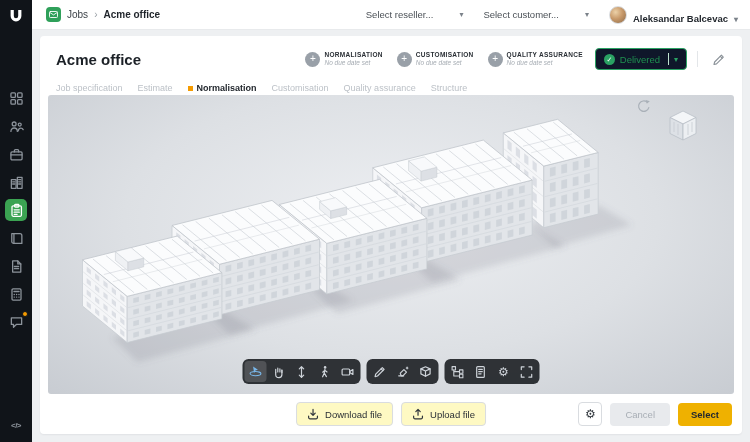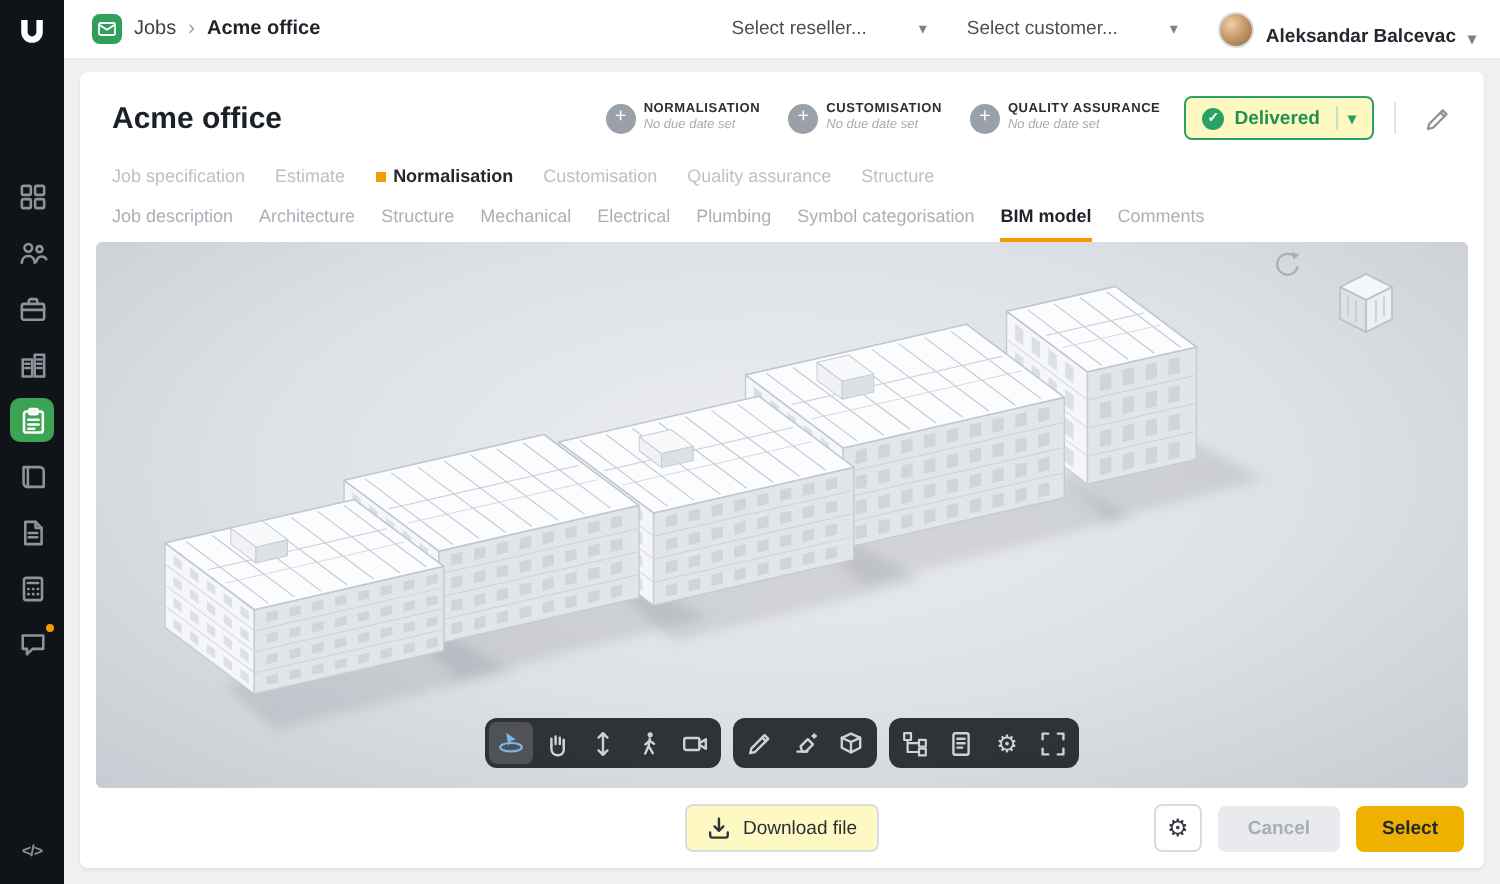--- a/index.html
+++ b/index.html
@@ -36,21 +36,21 @@
   .content{flex:1;background:#eef0f2;padding:6px 8px 8px;display:flex;min-height:0}
   .card{flex:1;background:#fff;border-radius:4px;box-shadow:0 1px 2px rgba(20,24,28,.06);display:flex;flex-direction:column;min-width:0}
   .card-head{display:flex;align-items:center;padding:12px 14px 8px 16px}
   .page-title{font-size:15px;font-weight:bold;color:#1c2127}
   .milestones{margin-left:auto;display:flex;gap:14px;align-items:center;margin-right:12px}
   .mst{display:flex;align-items:center;gap:4px;cursor:pointer}
   .mst-ic{width:15px;height:15px;border-radius:50%;background:#99a0a8;color:#fff;font-size:10px;line-height:14px;text-align:center;flex:0 0 15px}
   .mst-txt{display:flex;flex-direction:column;line-height:1.3}
   .mst-label{font-size:6.5px;font-weight:bold;color:#2a2f35;letter-spacing:.3px}
   .mst-note{font-size:6.5px;color:#a6acb3;font-style:italic}
-  .status-btn{display:flex;align-items:center;gap:5px;border:1px solid #2aa263;color:#1f9150;background:#fef9c3;border-radius:4px;padding:4px 8px;font-size:9.5px;font-weight:bold;cursor:pointer}
+  .status-btn{display:flex;align-items:center;gap:5px;border:1px solid #2aa263;color:#1f9150;background:#0f172a;border-radius:4px;padding:4px 8px;font-size:9.5px;font-weight:normal;cursor:pointer}
   .check-ic{width:11px;height:11px;border-radius:50%;background:#2aa263;color:#fff;font-size:7px;line-height:11px;text-align:center}
   .status-sep{width:1px;height:12px;background:#bfe3cf;margin-left:3px}
   .head-div{width:1px;height:16px;background:#e3e6e9;margin:0 10px}
   .edit-btn{width:20px;height:20px;background:none;border:none;display:flex;align-items:center;justify-content:center;cursor:pointer}
 
   
   .tabs1{display:flex;gap:15px;padding:5px 16px 2px;font-size:9px;align-items:center}
   .t1{color:#bcc1c7;cursor:pointer;white-space:nowrap}
   .t1.active{color:#23282e;font-weight:bold;display:flex;align-items:center;gap:4px}
   .sq{width:5px;height:5px;background:#f59b00;display:inline-block}
@@ -68,21 +68,21 @@
   .tbtn{width:22px;height:21px;display:flex;align-items:center;justify-content:center;border:none;background:none;color:#ced3d9;border-radius:4px;cursor:pointer;font-size:12px}
   .tbtn.active{background:rgba(255,255,255,.16);color:#79b7ea}
   .tbtn svg{stroke:currentColor}
 
   
   .card-foot{flex:0 0 40px;display:flex;align-items:center;position:relative;padding:0 10px}
   .foot-center{position:absolute;left:50%;transform:translateX(-50%);display:flex;gap:8px}
   .fbtn{display:flex;align-items:center;gap:6px;background:#fef9c3;border:1px solid #d9dce0;border-radius:4px;padding:5px 10px;font-size:9.5px;color:#2a2f35;font-family:inherit;cursor:pointer}
   .foot-right{margin-left:auto;display:flex;align-items:center;gap:8px}
   .gear-btn{width:24px;height:24px;border:1px solid #d9dce0;border-radius:4px;background:#fff;font-size:12px;color:#343a40;display:flex;align-items:center;justify-content:center;cursor:pointer}
-  .cancel-btn{background:#e8eaed;color:#a8aeb5;border:none;border-radius:4px;padding:6px 15px;font-size:9.5px;font-weight:bold;font-family:inherit;cursor:pointer}
+  .cancel-btn{background:#e8eaed;color:#a8aeb5;border:none;border-radius:4px;padding:6px 15px;font-size:9.5px;font-weight:normal;font-family:inherit;cursor:pointer}
   .bimify-btn{background:#efb100;color:#23282e;border:none;border-radius:4px;padding:6px 13px;font-size:9.5px;font-weight:bold;font-family:inherit;cursor:pointer}
 </style>
 </head>
 <body>
 
 <div class="app">
 
   <aside class="sidebar">
     <div class="logo">
       <svg width="16" height="16" viewBox="0 0 16 16">
@@ -235,31 +235,20 @@
           <span class="t1">Estimate</span>
           <span class="t1 active">
               <span class="sq"></span>
               <span>Normalisation</span>
             </span>
           <span class="t1">Customisation</span>
           <span class="t1">Quality assurance</span>
           <span class="t1">Structure</span>
         </div>
 
-        <div class="tabs2">
-          <span class="t2">Job description</span>
-          <span class="t2">Architecture</span>
-          <span class="t2">Structure</span>
-          <span class="t2">Mechanical</span>
-          <span class="t2">Electrical</span>
-          <span class="t2">Plumbing</span>
-          <span class="t2">Symbol categorisation</span>
-          <span class="t2 active">BIM model</span>
-          <span class="t2">Comments</span>
-        </div>
 
         <div class="viewer">
           <svg id="bim-svg" viewBox="0 0 688 272" preserveAspectRatio="none">
             <defs>
                 <filter id="softblur" x="-30%" y="-30%" width="160%" height="160%">
                   <feGaussianBlur stdDeviation="3"></feGaussianBlur>
                 </filter>
               </defs>
           <polygon points="63.9,220.5 174.8,195.3 208.4,213.5 89.8,243.2" fill="rgba(98,107,118,0.17)" stroke="none" stroke-width="0.6" stroke-linejoin="round" opacity="1" filter="url(#softblur)"></polygon>
               <polygon points="156.5,195.4 272.7,169.0 306.3,187.2 182.4,218.0" fill="rgba(98,107,118,0.17)" stroke="none" stroke-width="0.6" stroke-linejoin="round" opacity="1" filter="url(#softblur)"></polygon>
@@ -701,20 +690,27 @@
 
         <div class="card-foot">
           <div class="foot-center">
             <button class="fbtn">
               <svg width="12" height="12" viewBox="0 0 12 12" fill="none" stroke="#2f353b" stroke-width="1.2" stroke-linecap="round" stroke-linejoin="round">
                   <path d="M6 1.4v5.8M3.8 5.2 6 7.4l2.2-2.2"></path>
                   <path d="M1.6 8.2v1.4c0 .7.5 1.2 1.2 1.2h6.4c.7 0 1.2-.5 1.2-1.2V8.2"></path>
                 </svg>
               <span>Download file</span>
             </button>
+            <button class="fbtn">
+              <svg width="12" height="12" viewBox="0 0 12 12" fill="none" stroke="#2f353b" stroke-width="1.2" stroke-linecap="round" stroke-linejoin="round">
+                  <path d="M6 7.2V1.4M3.8 3.6 6 1.4l2.2 2.2"></path>
+                  <path d="M1.6 8.2v1.4c0 .7.5 1.2 1.2 1.2h6.4c.7 0 1.2-.5 1.2-1.2V8.2"></path>
+                </svg>
+              <span>Upload file</span>
+            </button>
           </div>
           <div class="foot-right">
             <button class="gear-btn">⚙</button>
             <button class="cancel-btn">Cancel</button>
             <button class="bimify-btn">Select</button>
           </div>
         </div>
 
       </div>
     </div>

